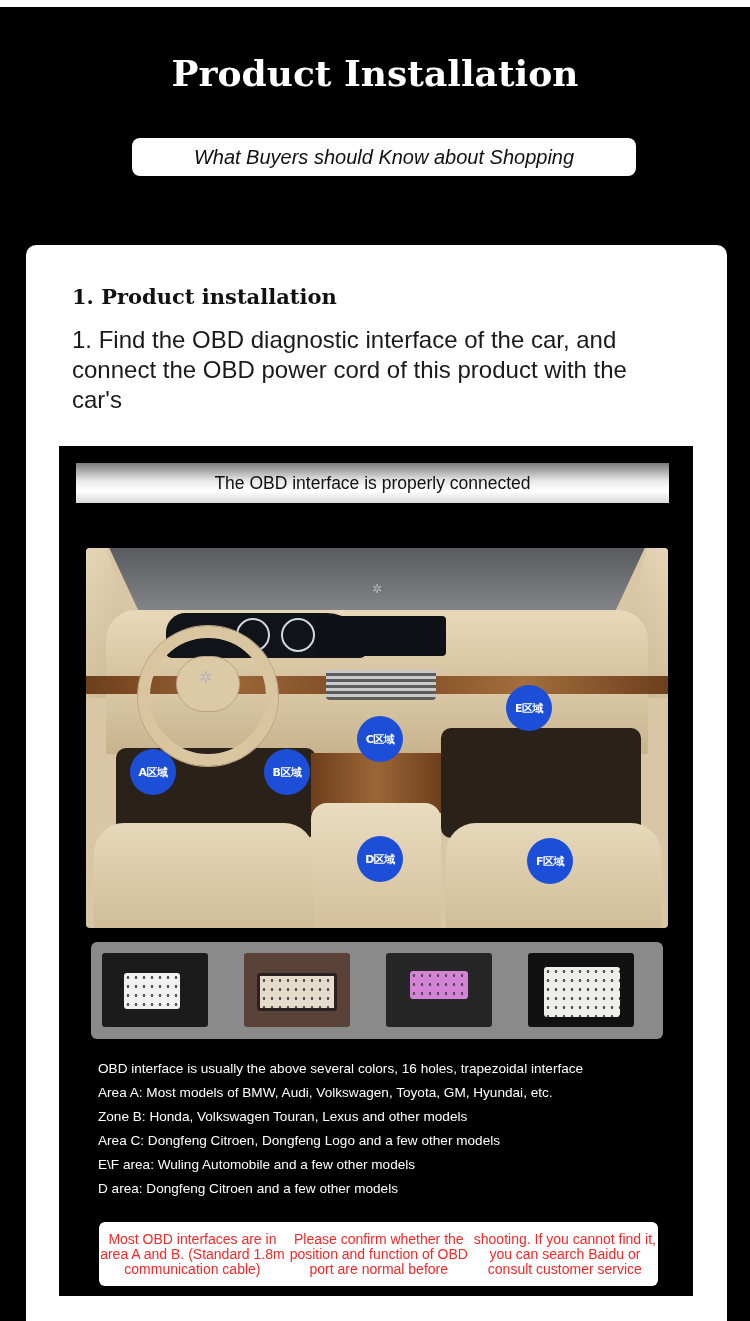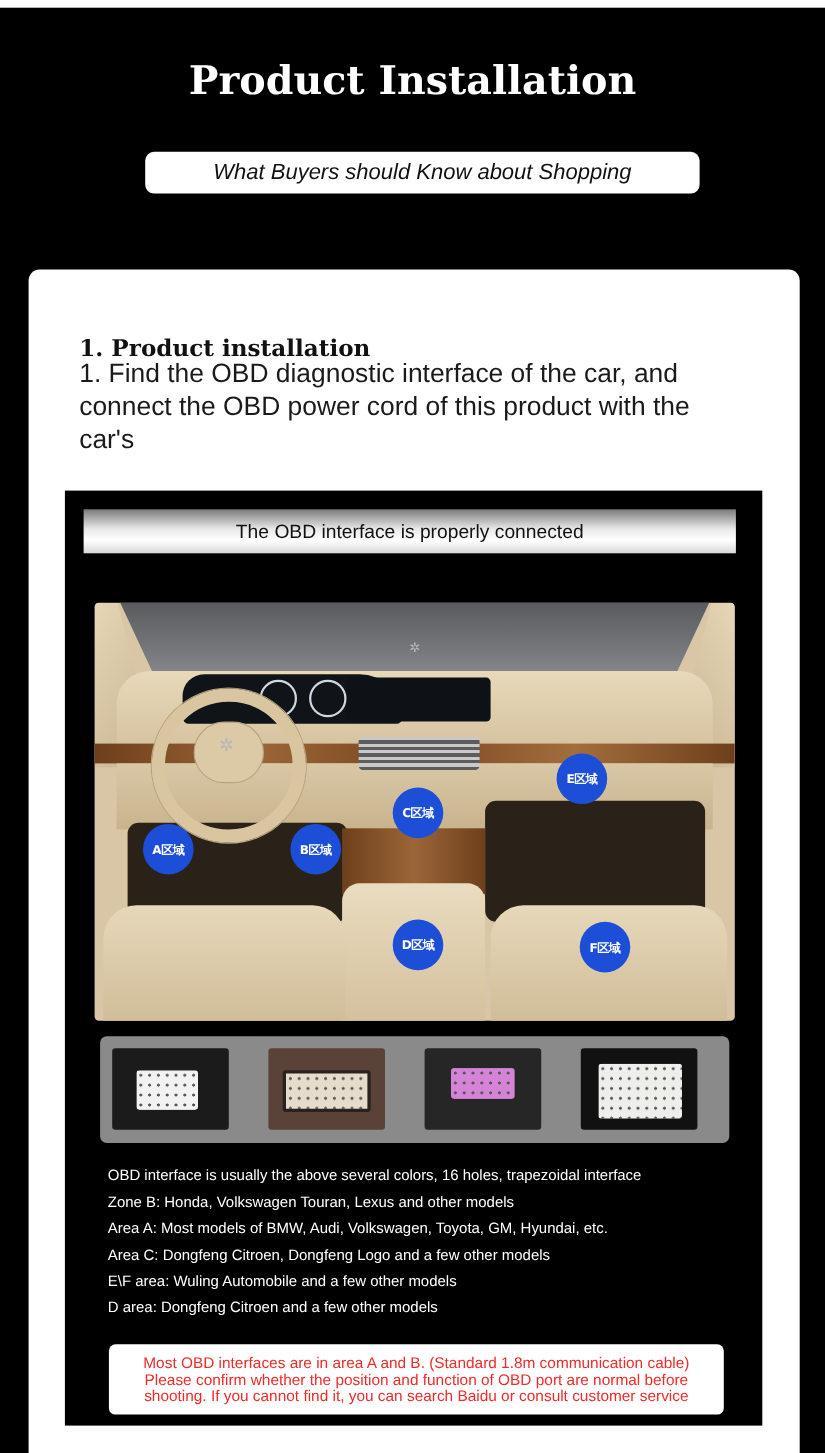--- a/index.html
+++ b/index.html
@@ -19,21 +19,21 @@
       display: flex; align-items: center; justify-content: center;
       font-family: "Liberation Sans", sans-serif; font-size: 20px; color: #111; font-style: italic;
     }
 
     .card {
       position: absolute; left: 26px; top: 245px; width: 701px; height: 1090px;
       background: #fff; border-radius: 10px 10px 0 0;
     }
     .section-title {
       position: absolute; left: 72px; top: 284px;
-      font-family: "DejaVu Serif", serif; font-weight: bold; font-size: 21px; color: #111; margin-top: 20px;
+      font-family: "DejaVu Serif", serif; font-weight: bold; font-size: 21px; color: #111;
     }
     .section-text {
       position: absolute; left: 72px; top: 325px; width: 600px;
       font-family: "Liberation Sans", sans-serif; font-size: 24px; line-height: 30px; color: #1a1a1a;
     }
 
     .black-panel {
       position: absolute; left: 59px; top: 446px; width: 634px; height: 850px; background: #000;
     }
     .connected-bar {
@@ -126,21 +126,21 @@
 
     .info-list {
       position: absolute; left: 98px; top: 1057px; width: 580px;
       font-family: "Liberation Sans", sans-serif; font-size: 13.6px; color: #fff; line-height: 24px;
     }
     .info-list div { white-space: nowrap; }
 
     .notice {
       position: absolute; left: 99px; top: 1222px; width: 559px; height: 64px;
       background: #fff; border-radius: 6px;
-      display: flex; flex-direction: column; align-items: center; justify-content: center;
+      display: flex; align-items: center; justify-content: center;
       font-family: "Liberation Sans", sans-serif; font-size: 14px; color: #ee2a2a; line-height: 15px; text-align: center;
     }
   </style>
 </head>
 <body>
 
 <div class="top-strip"></div>
 
 <h1 class="hero-title">Product Installation</h1>
 <div class="hero-pill">What Buyers should Know about Shopping</div>
@@ -193,22 +193,22 @@
   <div class="port" style="left:295px; background:#262626;">
     <div class="plug" style="left:24px; top:18px; width:58px; height:28px; background-color:#d583d6;"></div>
   </div>
   <div class="port" style="left:437px; background:#111;">
     <div class="plug" style="left:16px; top:14px; width:76px; height:50px; background-color:#eeeeea;"></div>
   </div>
 </div>
 
 <div class="info-list">
   <div>OBD interface is usually the above several colors, 16 holes, trapezoidal interface</div>
+  <div>Area A: Most models of BMW, Audi, Volkswagen, Toyota, GM, Hyundai, etc.</div>
   <div>Zone B: Honda, Volkswagen Touran, Lexus and other models</div>
-  <div>Area A: Most models of BMW, Audi, Volkswagen, Toyota, GM, Hyundai, etc.</div>
   <div>Area C: Dongfeng Citroen, Dongfeng Logo and a few other models</div>
   <div>E\F area: Wuling Automobile and a few other models</div>
   <div>D area: Dongfeng Citroen and a few other models</div>
 </div>
 
 <div class="notice">
   <div>Most OBD interfaces are in area A and B. (Standard 1.8m communication cable)</div>
   <div>Please confirm whether the position and function of OBD port are normal before</div>
   <div>shooting. If you cannot find it, you can search Baidu or consult customer service</div>
 </div>

